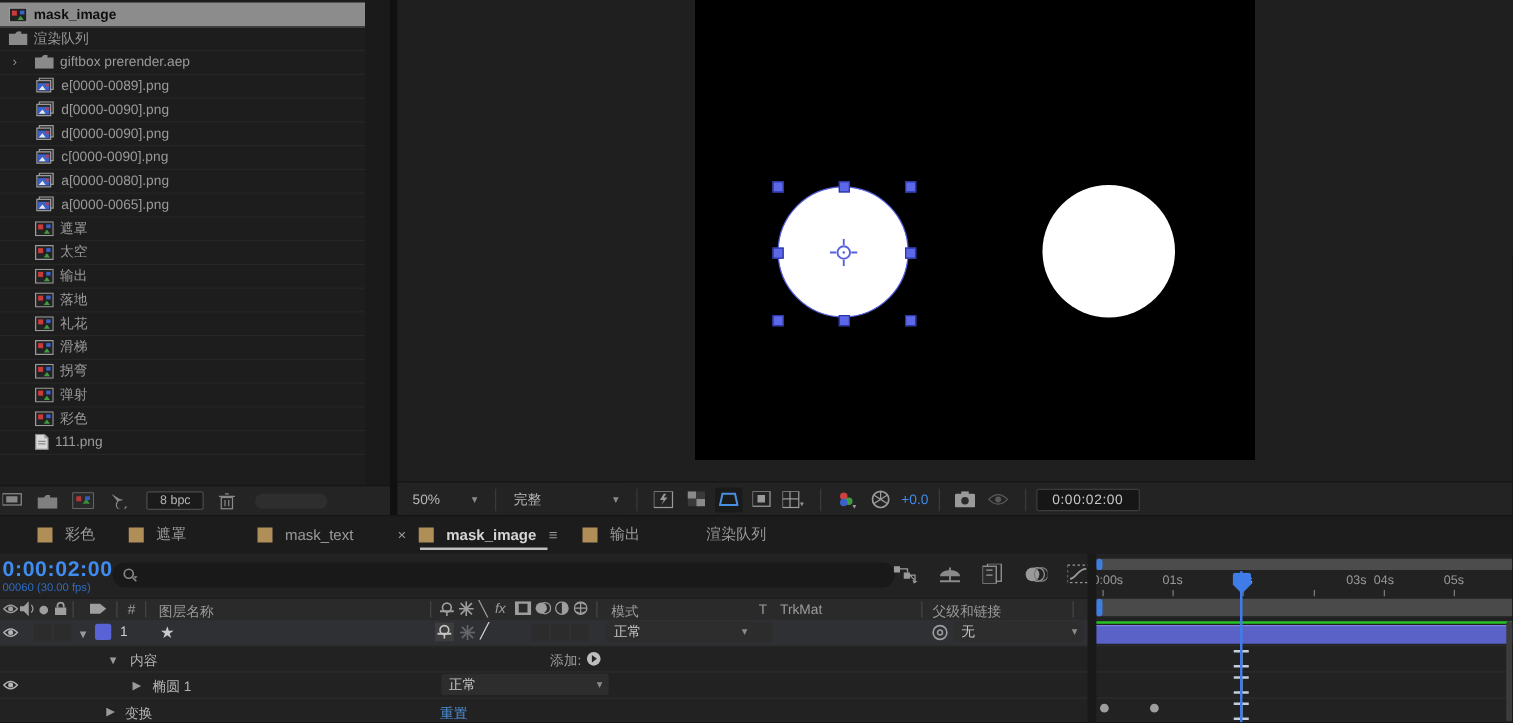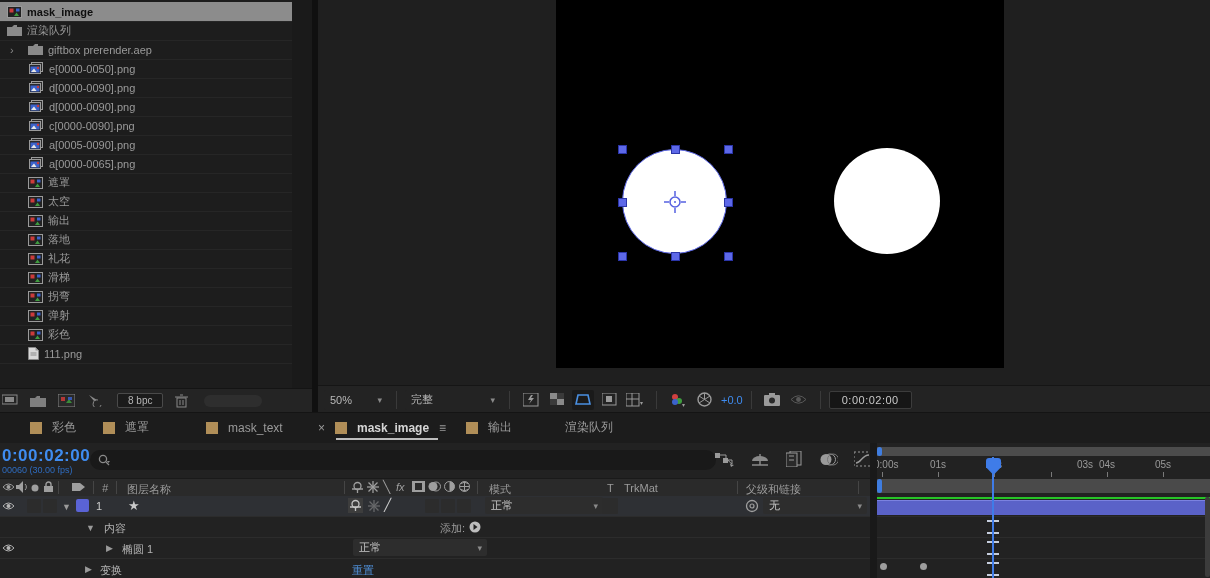--- a/index.html
+++ b/index.html
@@ -125,21 +125,21 @@
           <span style="width: 28px; flex: 0 0 auto;"></span>
           <span class="ic">
             <svg width="16" height="13">
               <rect x="3.5" y="0.5" width="11" height="9" fill="#2a2a2a" stroke="#9a9a9a"></rect>
               <rect x="1.5" y="2.5" width="11" height="9" fill="#2a2a2a" stroke="#9a9a9a"></rect>
               <rect x="2.5" y="4.5" width="9" height="6" fill="#3b62cc"></rect>
               <path d="M3 10 l3 -3.5 2.5 3.5 z" fill="#e8e8e8"></path>
               <circle cx="10" cy="6" r="1.2" fill="#cc3b3b"></circle>
             </svg>
           </span>
-          <span class="lbl">e[0000-0050].png</span>
+          <span class="lbl">e[0000-0089].png</span>
         </div>
         <div class="proj-row" style="top: 78px;">
           <span style="width: 28px; flex: 0 0 auto;"></span>
           <span class="ic">
             <svg width="16" height="13">
               <rect x="3.5" y="0.5" width="11" height="9" fill="#2a2a2a" stroke="#9a9a9a"></rect>
               <rect x="1.5" y="2.5" width="11" height="9" fill="#2a2a2a" stroke="#9a9a9a"></rect>
               <rect x="2.5" y="4.5" width="9" height="6" fill="#3b62cc"></rect>
               <path d="M3 10 l3 -3.5 2.5 3.5 z" fill="#e8e8e8"></path>
               <circle cx="10" cy="6" r="1.2" fill="#cc3b3b"></circle>
@@ -177,21 +177,21 @@
           <span style="width: 28px; flex: 0 0 auto;"></span>
           <span class="ic">
             <svg width="16" height="13">
               <rect x="3.5" y="0.5" width="11" height="9" fill="#2a2a2a" stroke="#9a9a9a"></rect>
               <rect x="1.5" y="2.5" width="11" height="9" fill="#2a2a2a" stroke="#9a9a9a"></rect>
               <rect x="2.5" y="4.5" width="9" height="6" fill="#3b62cc"></rect>
               <path d="M3 10 l3 -3.5 2.5 3.5 z" fill="#e8e8e8"></path>
               <circle cx="10" cy="6" r="1.2" fill="#cc3b3b"></circle>
             </svg>
           </span>
-          <span class="lbl">a[0005-0090].png</span>
+          <span class="lbl">a[0000-0080].png</span>
         </div>
         <div class="proj-row" style="top: 154px;">
           <span style="width: 28px; flex: 0 0 auto;"></span>
           <span class="ic">
             <svg width="16" height="13">
               <rect x="3.5" y="0.5" width="11" height="9" fill="#2a2a2a" stroke="#9a9a9a"></rect>
               <rect x="1.5" y="2.5" width="11" height="9" fill="#2a2a2a" stroke="#9a9a9a"></rect>
               <rect x="2.5" y="4.5" width="9" height="6" fill="#3b62cc"></rect>
               <path d="M3 10 l3 -3.5 2.5 3.5 z" fill="#e8e8e8"></path>
               <circle cx="10" cy="6" r="1.2" fill="#cc3b3b"></circle>

